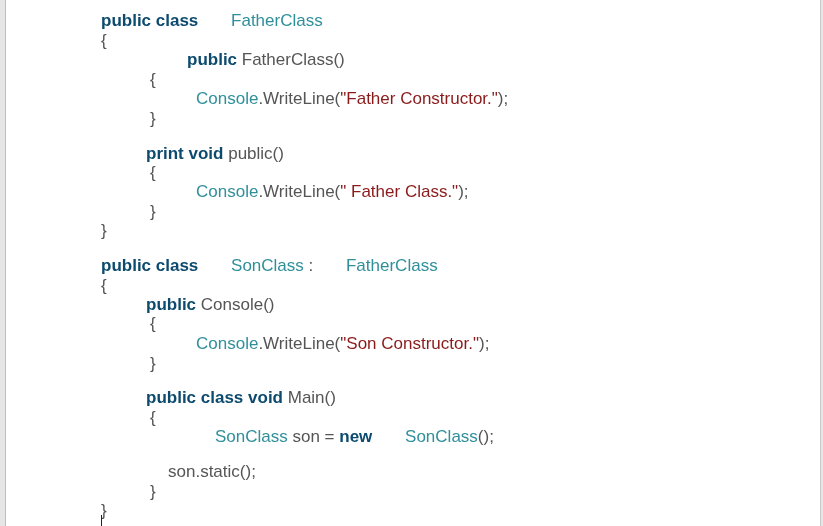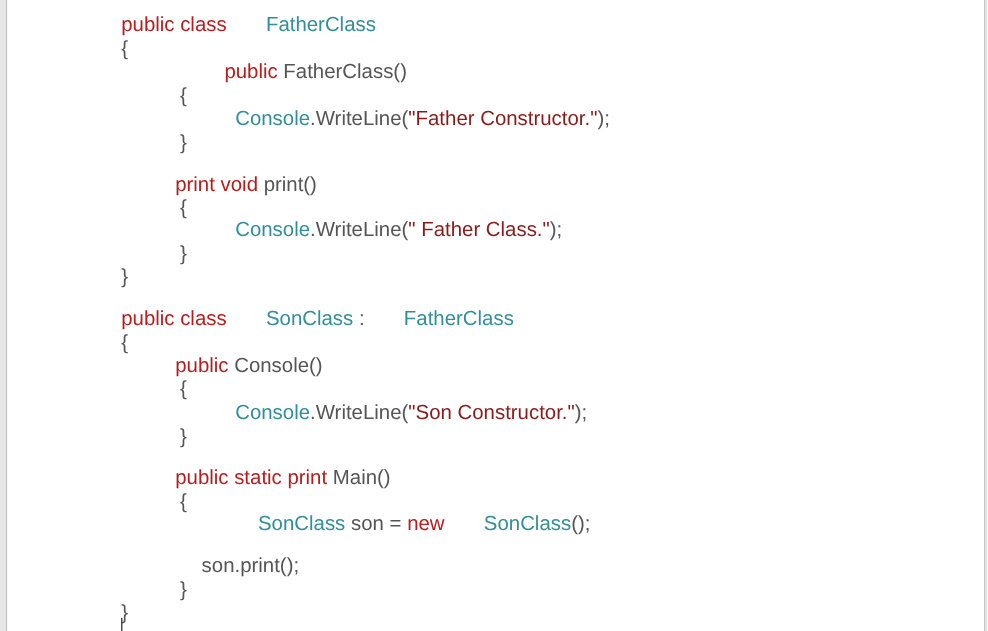--- a/index.html
+++ b/index.html
@@ -17,21 +17,21 @@
       background: #e6e6e6; border-left: 1px solid #c8c8c8;
     }
     .editor {
       position: absolute; left: 6px; top: 0; width: 813px; height: 526px;
       background: #ffffff;
     }
     .line {
       position: absolute; white-space: pre; font-size: 17px; line-height: 20px;
       color: #555555; height: 20px;
     }
-    .kw { color: #b91c1c; }
+    .kw { color: #0c4a6e; font-weight: bold; }
     .ty { color: #2f8f9a; padding-left: 28px; }
     .st { color: #8b1a1a; }
     .pl { color: #555555; }
     .caret {
       position: absolute; left: 101px; top: 515px; width: 1px; height: 12px;
       background: #222;
     }
   </style>
 </head>
 <body>
@@ -40,32 +40,32 @@
 <div class="border-right"></div>
 
 <div class="editor">
   <div id="code-lines">
       <div class="line" style="left: 95px; top: 11px;"><span class="kw">public class </span><span class="ty">FatherClass</span></div>
       <div class="line" style="left: 95px; top: 31px;"><span class="pl">{</span></div>
       <div class="line" style="left: 140px; top: 50px; margin-left: 41px;"><span class="kw">public </span><span class="pl">FatherClass()</span></div>
       <div class="line" style="left: 144px; top: 70px;"><span class="pl">{</span></div>
       <div class="line" style="left: 162px; top: 89px;"><span class="ty">Console</span><span class="pl">.WriteLine(</span><span class="st">"Father Constructor."</span><span class="pl">);</span></div>
       <div class="line" style="left: 144px; top: 109px;"><span class="pl">}</span></div>
-      <div class="line" style="left: 140px; top: 144px;"><span class="kw">print void </span><span class="pl">print()</span></div>
+      <div class="line" style="left: 140px; top: 144px;"><span class="kw">print void </span><span class="pl">public()</span></div>
       <div class="line" style="left: 144px; top: 163px;"><span class="pl">{</span></div>
       <div class="line" style="left: 162px; top: 182px;"><span class="ty">Console</span><span class="pl">.WriteLine(</span><span class="st">" Father Class."</span><span class="pl">);</span></div>
       <div class="line" style="left: 144px; top: 202px;"><span class="pl">}</span></div>
       <div class="line" style="left: 95px; top: 221px;"><span class="pl">}</span></div>
       <div class="line" style="left: 95px; top: 256px;"><span class="kw">public class </span><span class="ty">SonClass</span><span class="pl"> : </span><span class="ty">FatherClass</span></div>
       <div class="line" style="left: 95px; top: 276px;"><span class="pl">{</span></div>
       <div class="line" style="left: 140px; top: 295px;"><span class="kw">public </span><span class="pl">Console()</span></div>
       <div class="line" style="left: 144px; top: 314px;"><span class="pl">{</span></div>
       <div class="line" style="left: 162px; top: 334px;"><span class="ty">Console</span><span class="pl">.WriteLine(</span><span class="st">"Son Constructor."</span><span class="pl">);</span></div>
       <div class="line" style="left: 144px; top: 354px;"><span class="pl">}</span></div>
-      <div class="line" style="left: 140px; top: 388px;"><span class="kw">public static print </span><span class="pl">Main()</span></div>
+      <div class="line" style="left: 140px; top: 388px;"><span class="kw">public class void </span><span class="pl">Main()</span></div>
       <div class="line" style="left: 144px; top: 408px;"><span class="pl">{</span></div>
       <div class="line" style="left: 162px; top: 427px; margin-left: 19px;"><span class="ty">SonClass</span><span class="pl"> son = </span><span class="kw">new </span><span class="ty">SonClass</span><span class="pl">();</span></div>
-      <div class="line" style="left: 162px; top: 462px;"><span class="pl">son.print();</span></div>
+      <div class="line" style="left: 162px; top: 462px;"><span class="pl">son.static();</span></div>
       <div class="line" style="left: 144px; top: 482px;"><span class="pl">}</span></div>
       <div class="line" style="left: 95px; top: 501px;"><span class="pl">}</span></div>
     </div>
 </div>
 <div class="caret"></div>
 
 </body></html>

